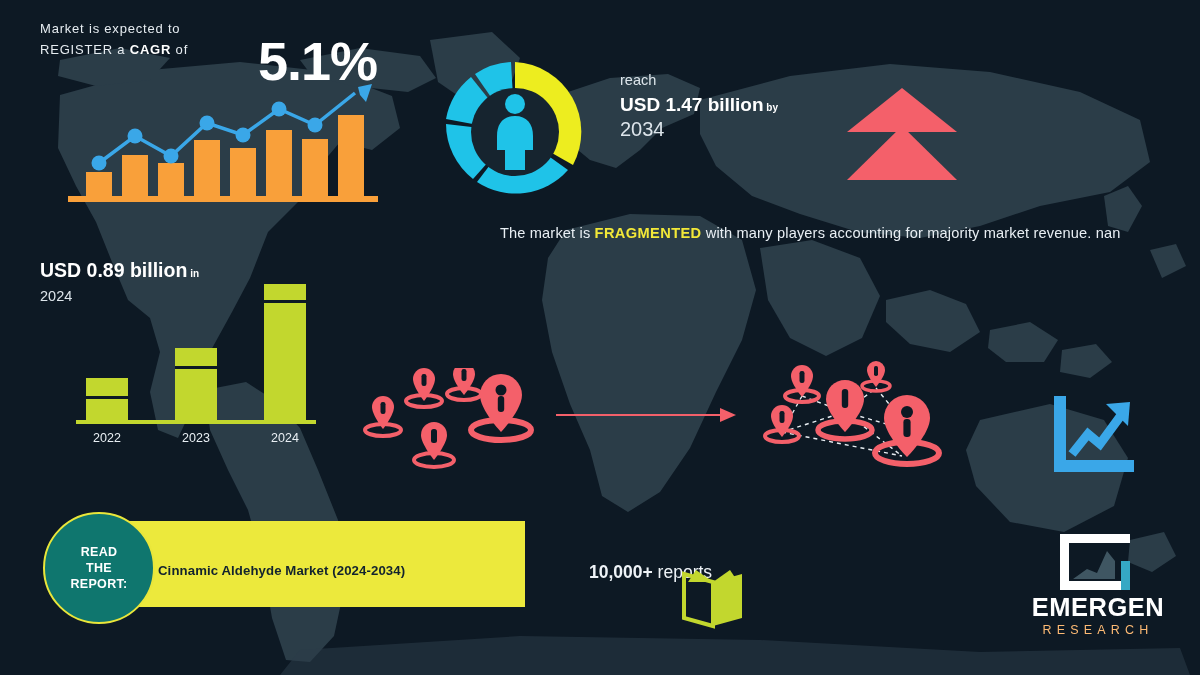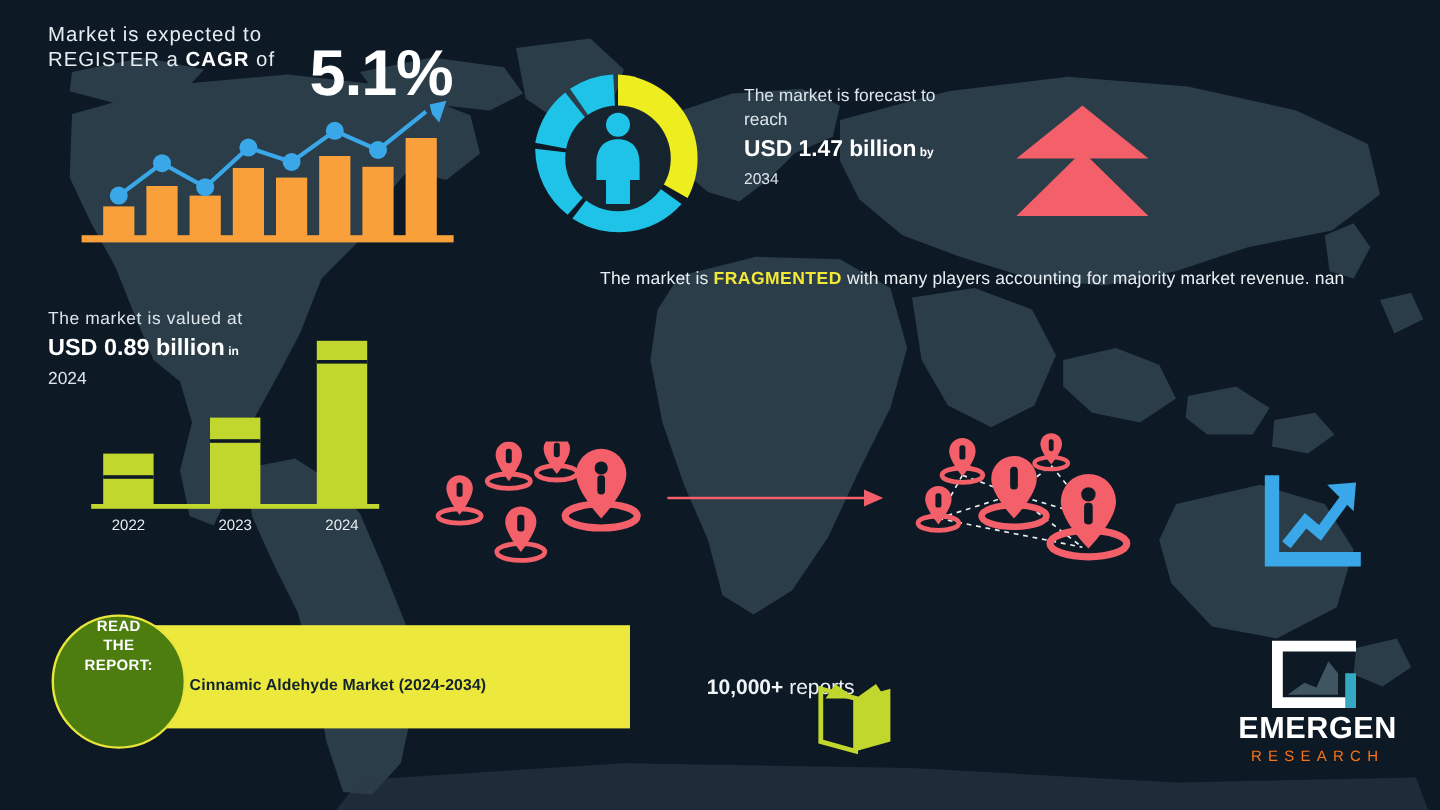--- a/index.html
+++ b/index.html
@@ -12,39 +12,39 @@
   #stage {
     position: relative;
     width: 1200px; height: 675px;
     background: #0d1924;
     overflow: hidden;
   }
   #worldmap { position: absolute; left: 0; top: 0; width: 1200px; height: 675px; }
 
   
   #cagr-block { position: absolute; left: 40px; top: 18px; }
-  #cagr-lines { font-size: 17px; line-height: 21px; color: #e6ecf1; letter-spacing: .8px; }
+  #cagr-lines { font-size: 13px; line-height: 21px; color: #e6ecf1; letter-spacing: .8px; }
   #cagr-lines .b { font-weight: bold; color: #ffffff; }
   #cagr-value {
     position: absolute; left: 218px; top: 12px;
     font-size: 54px; font-weight: bold; color: #ffffff; letter-spacing: -1px;
   }
 
   
   #orange-chart { position: absolute; left: 60px; top: 78px; width: 330px; height: 132px; }
 
   
   #donut { position: absolute; left: 435px; top: 52px; width: 160px; height: 160px; }
 
   
   #forecast-block { position: absolute; left: 620px; top: 70px; width: 250px; }
   #forecast-lead { font-size: 14.5px; line-height: 20px; color: #dde5eb; }
   #forecast-value { font-size: 19px; font-weight: bold; color: #ffffff; margin-top: 3px; line-height: 23px; }
   #forecast-value .small { font-size: 10px; font-weight: bold; }
-  #forecast-year { font-size: 13px; color: #dde5eb; line-height: 20px; }
+  #forecast-year { font-size: 20px; color: #dde5eb; line-height: 20px; }
 
   #red-triangles { position: absolute; left: 845px; top: 84px; width: 115px; height: 100px; }
 
   
   #fragmented {
     position: absolute; left: 500px; top: 221px; width: 630px;
     font-size: 14.6px; line-height: 24px; color: #e9eff4; letter-spacing: .15px;
   }
   #fragmented .hl { color: #f2e838; font-weight: bold; letter-spacing: .4px; }
 
@@ -72,22 +72,22 @@
     position: absolute; left: 85px; top: 521px;
     width: 440px; height: 86px; background: #ece93c;
   }
   #cta-title {
     position: absolute; left: 158px; top: 563px;
     font-size: 13.2px; font-weight: bold; color: #12232e; letter-spacing: .1px;
   }
   #cta-circle {
     position: absolute; left: 43px; top: 512px;
     width: 112px; height: 112px; border-radius: 50%;
-    background: #4d7c0f; border: 2.5px solid #e9e63a;
-    display: flex; align-items: flex-start; justify-content: center;
+    background: #0f766e; border: 2.5px solid #e9e63a;
+    display: flex; align-items: center; justify-content: center;
   }
   #cta-circle-label {
     font-size: 12.5px; font-weight: bold; color: #ffffff;
     text-align: center; line-height: 16px; letter-spacing: .3px;
   }
 
   
   #reports-block { position: absolute; left: 589px; top: 512px; width: 230px; margin-top: 48px; }
   #reports-l1 { font-size: 17.5px; color: #eef3f7; line-height: 25px; }
   #reports-l1 b { font-weight: bold; }
@@ -96,21 +96,21 @@
 
   
   #logo { position: absolute; left: 1023px; top: 531px; width: 150px; height: 112px; }
   #logo-mark { position: absolute; left: 34px; top: 0px; width: 76px; height: 62px; }
   #logo-word {
     position: absolute; left: 0; top: 62px; width: 150px; text-align: center;
     font-size: 25.5px; font-weight: bold; color: #ffffff; letter-spacing: .5px;
   }
   #logo-sub {
     position: absolute; left: 0; top: 92px; width: 150px; text-align: center;
-    font-size: 12.5px; color: #f97316; letter-spacing: 5.2px;
+    font-size: 12.5px; color: #fdba74; letter-spacing: 5.2px;
   }
 </style>
 </head>
 <body>
 
 <div id="stage">
 
   <svg id="worldmap" viewBox="0 0 1200 675">
     <rect x="0" y="0" width="1200" height="675" fill="#0d1924"></rect>
     <g fill="#2b3d48">
@@ -197,38 +197,36 @@
     <circle cx="80" cy="80" r="44" fill="#16242f"></circle>
 
     <g fill="#1fc3e8">
       <circle cx="80" cy="52" r="10"></circle>
       <path d="M80 64 C68 64 62 72 62 84 L62 98 L70 98 L70 118 L90 118 L90 98 L98 98 L98 84 C98 72 92 64 80 64 Z"></path>
     </g>
   </svg>
 
   <div id="forecast-block">
     <div id="forecast-lead">
-      <div>The market is forecast to</div>
       <div>reach</div>
     </div>
     <div id="forecast-value">
       <span>USD 1.47 billion</span><span class="small"> by</span>
     </div>
     <div id="forecast-year">2034</div>
   </div>
 
   <svg id="red-triangles" viewBox="0 0 115 100">
     <path d="M57 4 L112 48 L2 48 Z" fill="#f4606a"></path>
     <path d="M57 42 L112 96 L2 96 Z" fill="#f4606a"></path>
   </svg>
 
   <div id="fragmented"><span>The market is </span><span class="hl">FRAGMENTED</span><span> with many players accounting for majority market revenue. nan</span></div>
 
   <div id="valued-block">
-    <div id="valued-lead">The market is valued at</div>
     <div id="valued-value">
       <span>USD 0.89 billion</span><span class="small"> in</span>
     </div>
     <div id="valued-year">2024</div>
   </div>
 
   <svg id="green-chart" viewBox="0 0 268 178">
     <g>
 
       <rect x="24" y="108" width="42" height="45" fill="#c2d72e"></rect>

